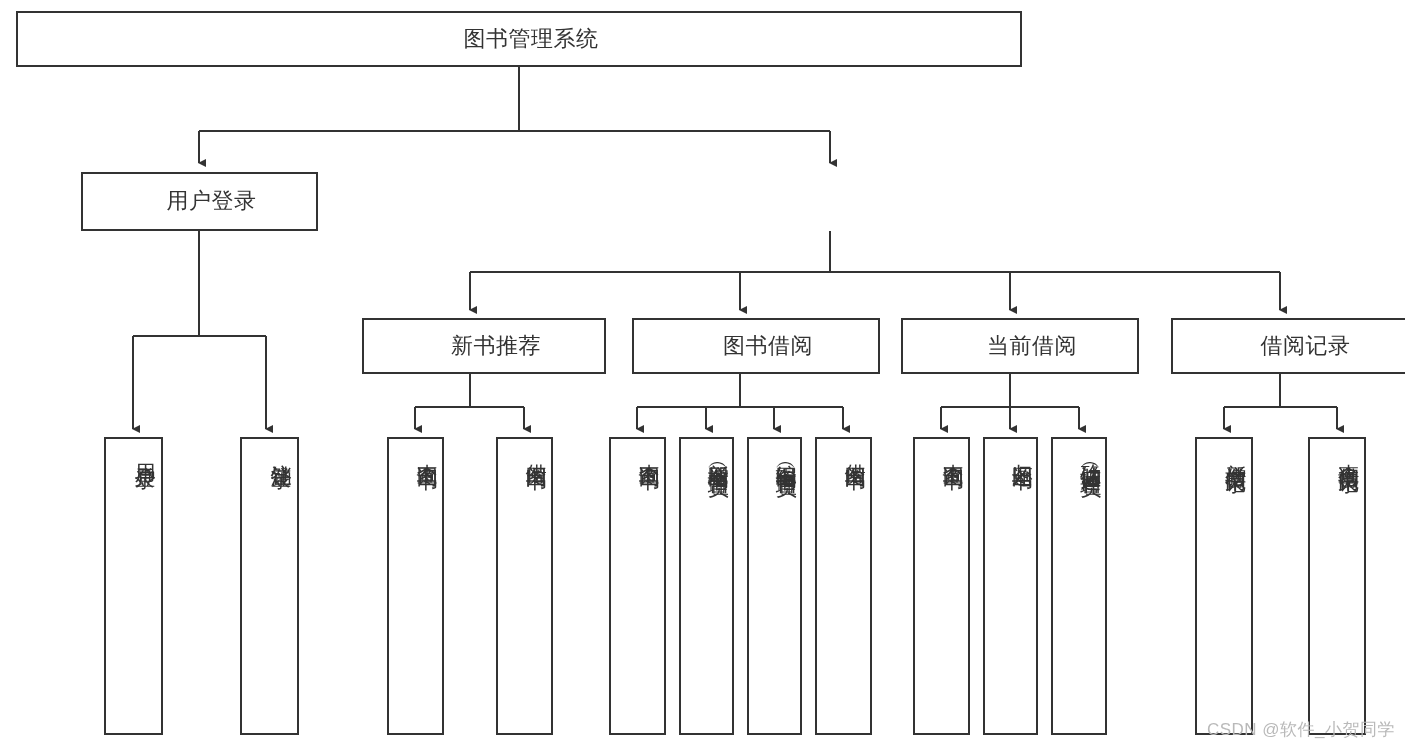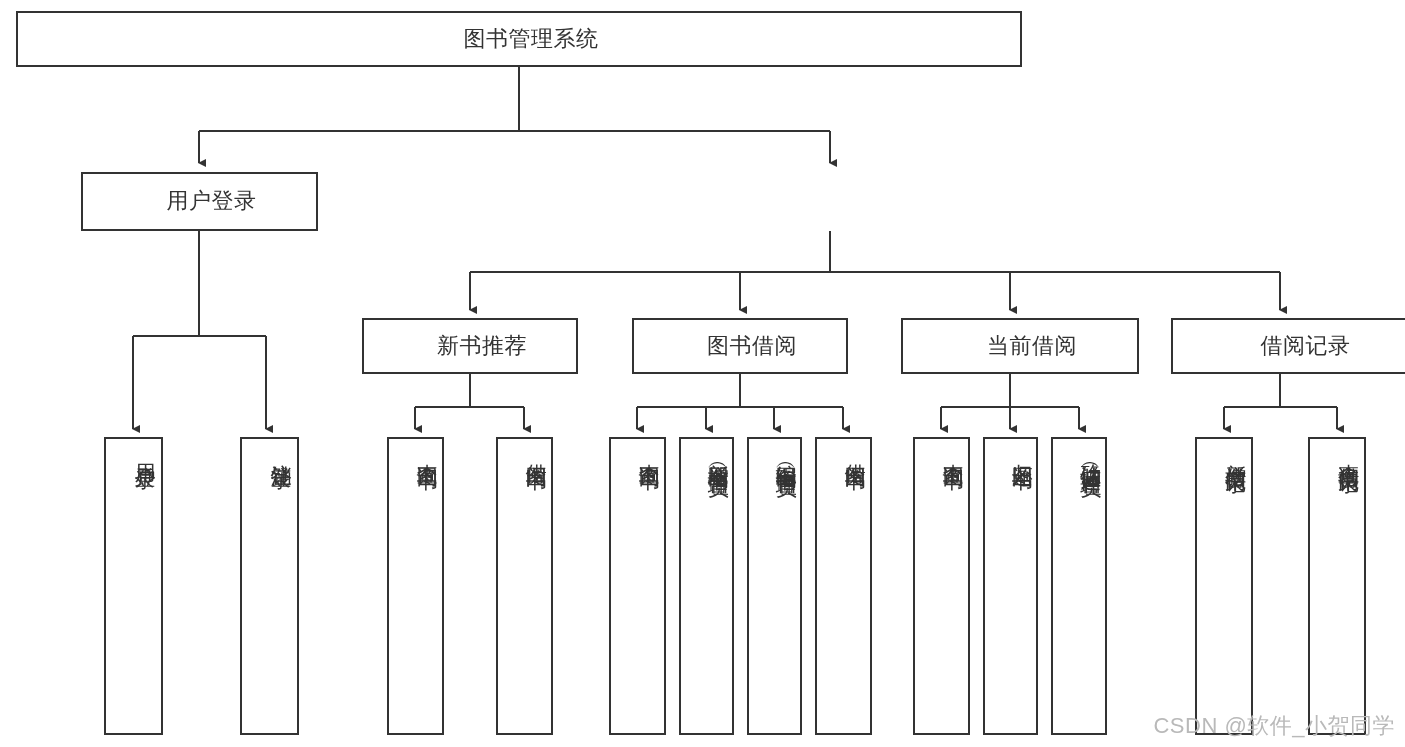--- a/index.html
+++ b/index.html
@@ -59,21 +59,21 @@
     text-orientation: upright;
     font-size: 21px;
     line-height: 1.30;
     letter-spacing: 2px;
     white-space: nowrap;
   }
   #watermark {
     position: absolute;
     right: 10px;
     bottom: 6px;
-    font-size: 22px;
+    font-size: 17px;
     color: #b9b9b9;
     z-index: 5;
     white-space: nowrap;
     letter-spacing: 0.5px;
   }
 </style>
 </head>
 <body>
 
 <div id="canvas">
@@ -132,24 +132,24 @@
   </svg>
 
   <div class="node horiz" style="left:16px; top:11px; width:1006px; height:56px;">
     <span class="node-label">图书管理系统</span>
   </div>
 
   <div class="node horiz" style="left:81px; top:172px; width:237px; height:59px;">
     <span class="node-label">用户登录</span>
   </div>
 
-  <div class="node horiz" style="left:362px; top:318px; width:216px; height:56px;">
+  <div class="node horiz" style="left:362px; top:318px; width:244px; height:56px;">
     <span class="node-label">新书推荐</span>
   </div>
-  <div class="node horiz" style="left:632px; top:318px; width:216px; height:56px;">
+  <div class="node horiz" style="left:632px; top:318px; width:248px; height:56px;">
     <span class="node-label">图书借阅</span>
   </div>
   <div class="node horiz" style="left:901px; top:318px; width:238px; height:56px;">
     <span class="node-label">当前借阅</span>
   </div>
   <div class="node horiz" style="left:1171px; top:318px; width:245px; height:56px;">
     <span class="node-label">借阅记录</span>
   </div>
 
   <div class="node vert" style="left:104px; top:437px; width:59px; height:298px;">

